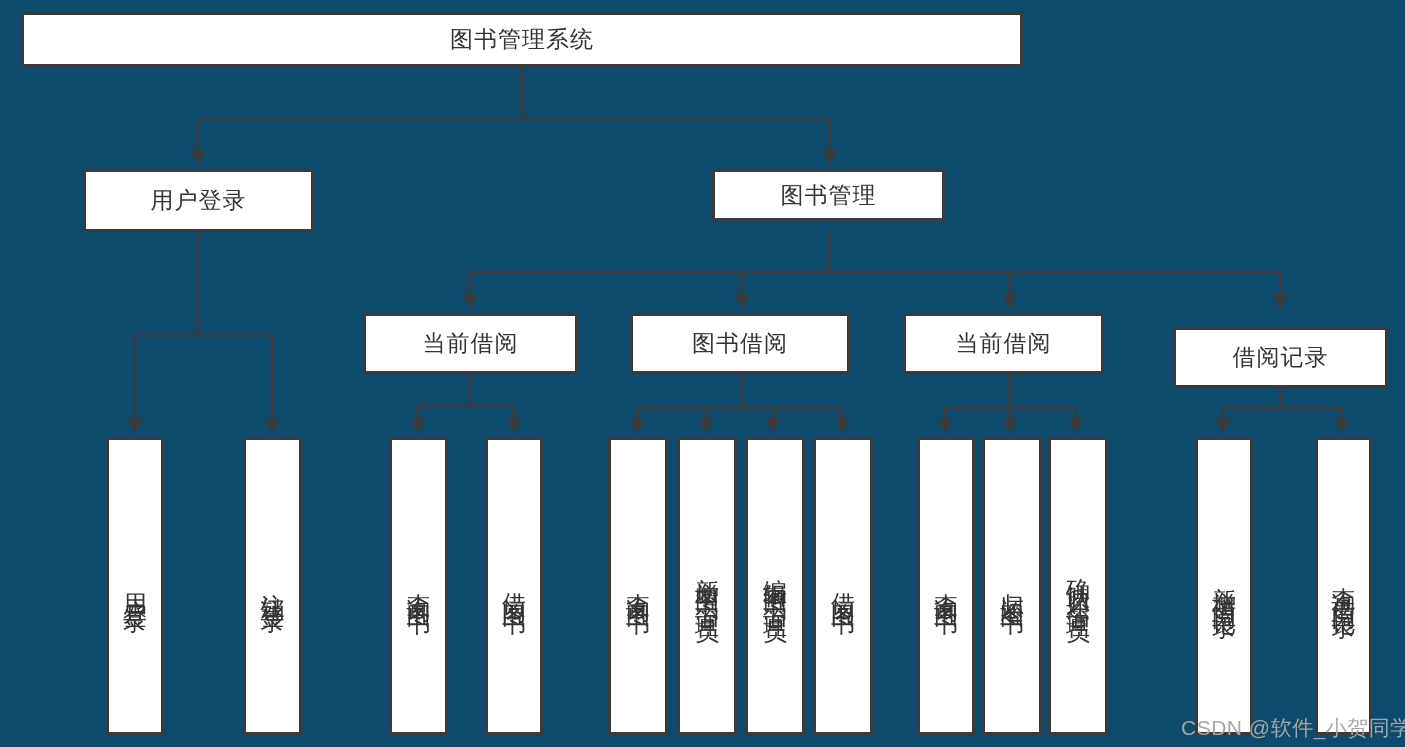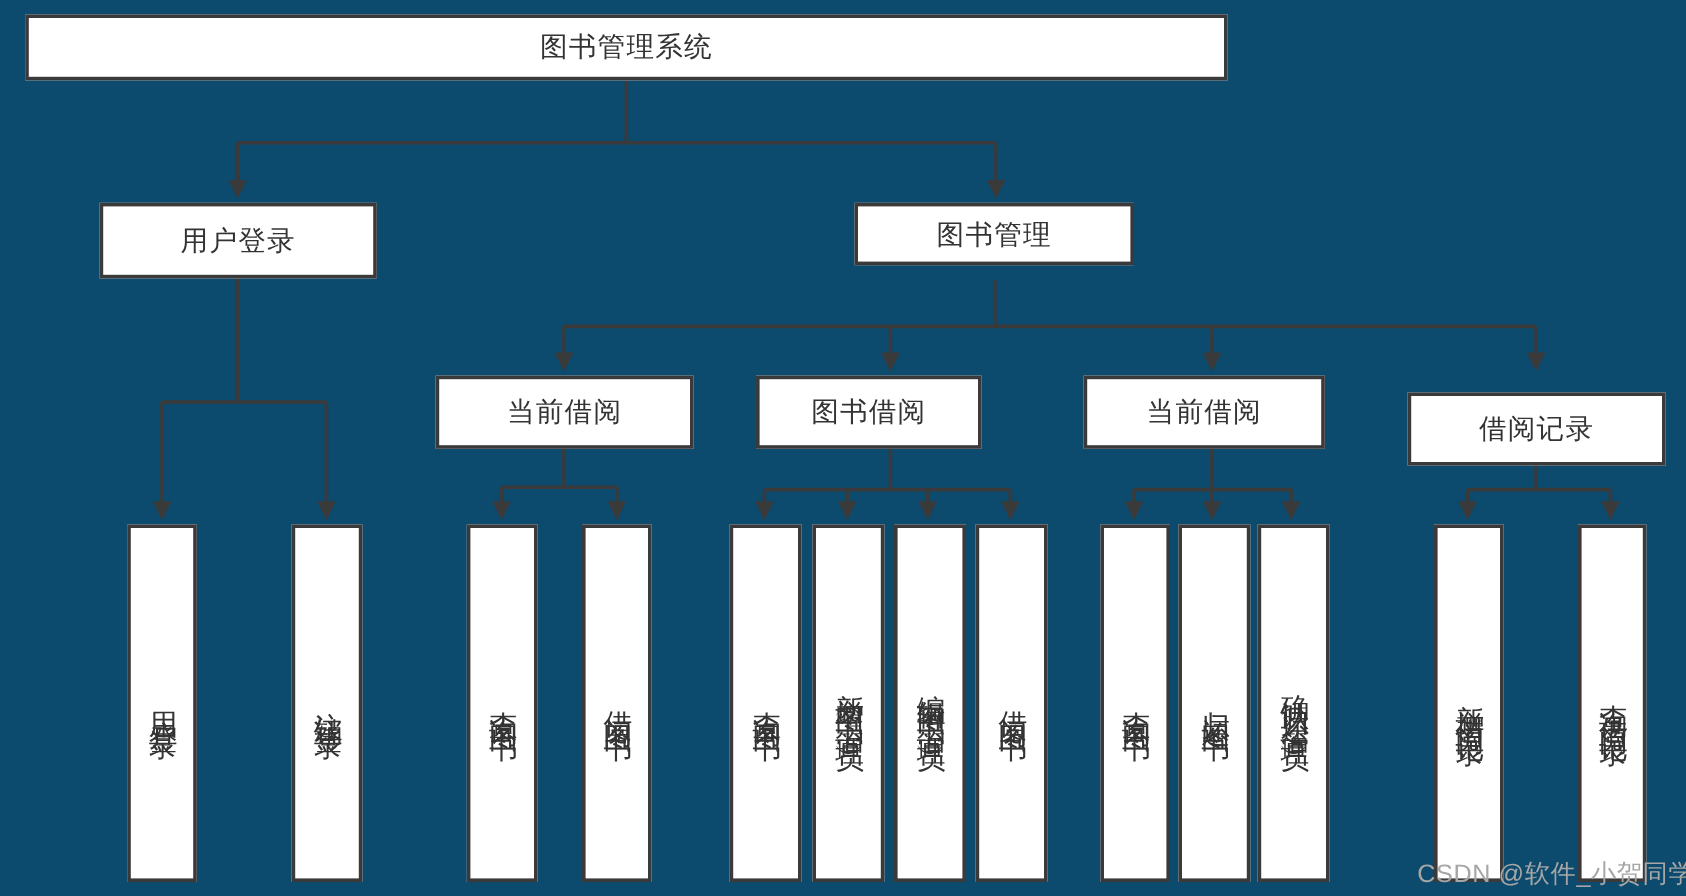--- a/index.html
+++ b/index.html
@@ -110,21 +110,21 @@
       <path d="M1342,408 V431" marker-end="url(#arw)"></path>
     </g>
   </svg>
 
   <div class="node" style="left:21px; top:12px; width:1002px; height:55px;">图书管理系统</div>
 
   <div class="node" style="left:83px; top:169px; width:231px; height:63px;">用户登录</div>
   <div class="node" style="left:712px; top:169px; width:233px; height:52px;">图书管理</div>
 
   <div class="node" style="left:363px; top:313px; width:215px; height:61px;">当前借阅</div>
-  <div class="node" style="left:630px; top:313px; width:188px; height:61px;">图书借阅</div>
+  <div class="node" style="left:630px; top:313px; width:220px; height:61px;">图书借阅</div>
   <div class="node" style="left:903px; top:313px; width:201px; height:61px;">当前借阅</div>
   <div class="node" style="left:1173px; top:327px; width:215px; height:61px;">借阅记录</div>
 
   <div class="node leaf" style="left:106px; top:437px; width:58px; height:298px;">用户登录</div>
   <div class="node leaf" style="left:243px; top:437px; width:59px; height:298px;">注销登录</div>
 
   <div class="node leaf" style="left:389px; top:437px; width:59px; height:298px;">查询图书</div>
   <div class="node leaf" style="left:485px; top:437px; width:58px; height:298px;">借阅图书</div>
 
   <div class="node leaf" style="left:608px; top:437px; width:60px; height:298px;">查询图书</div>

